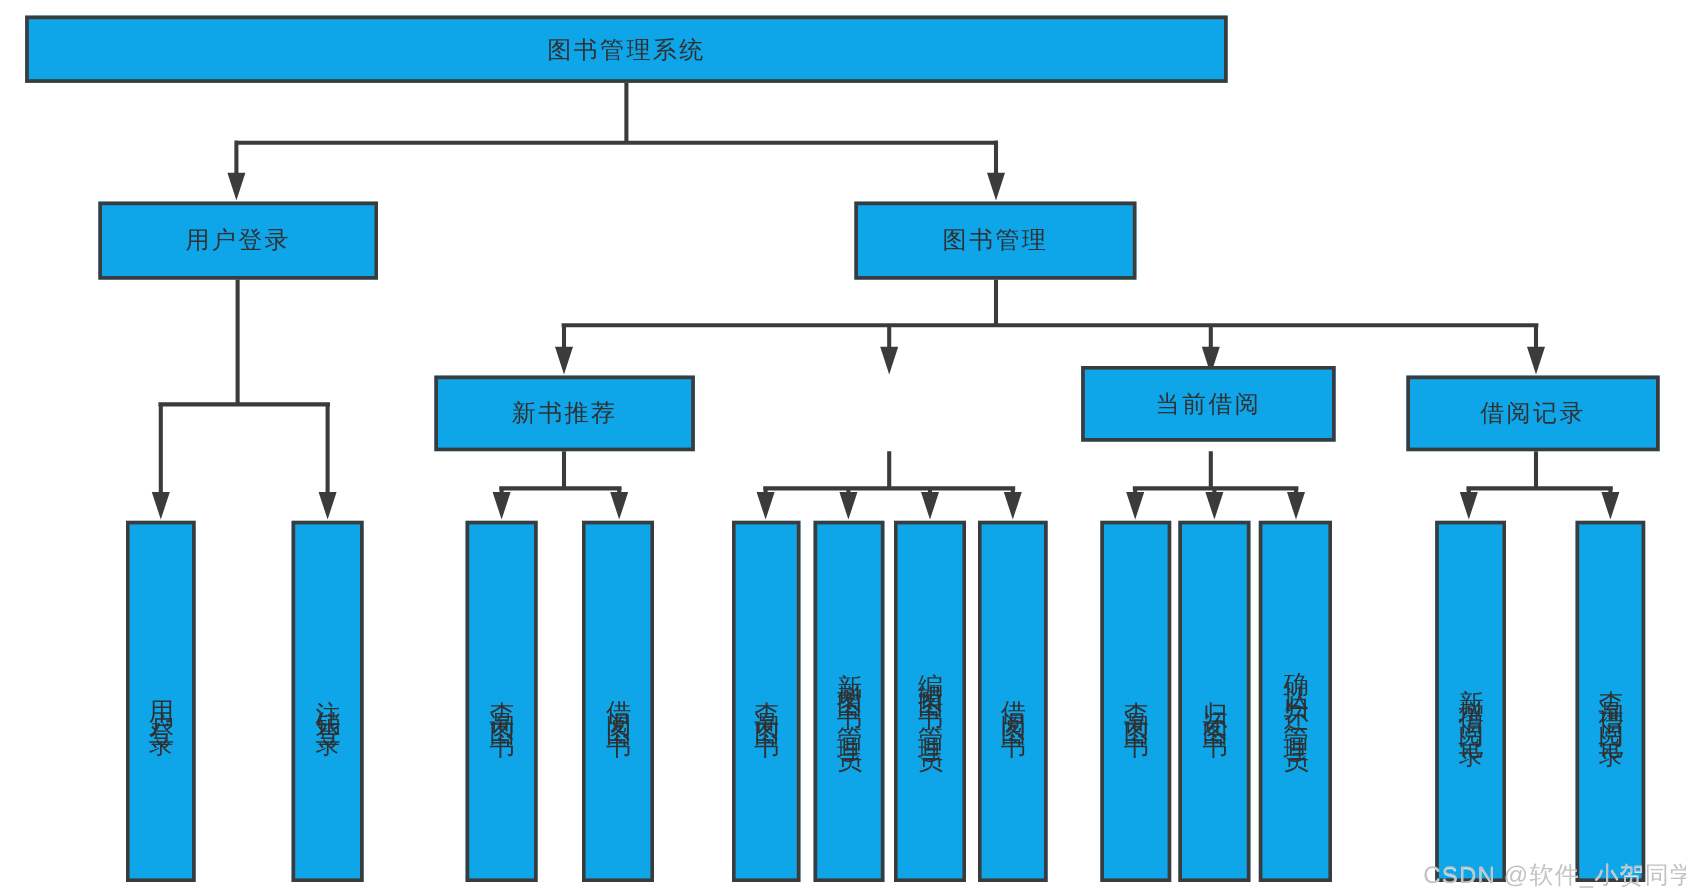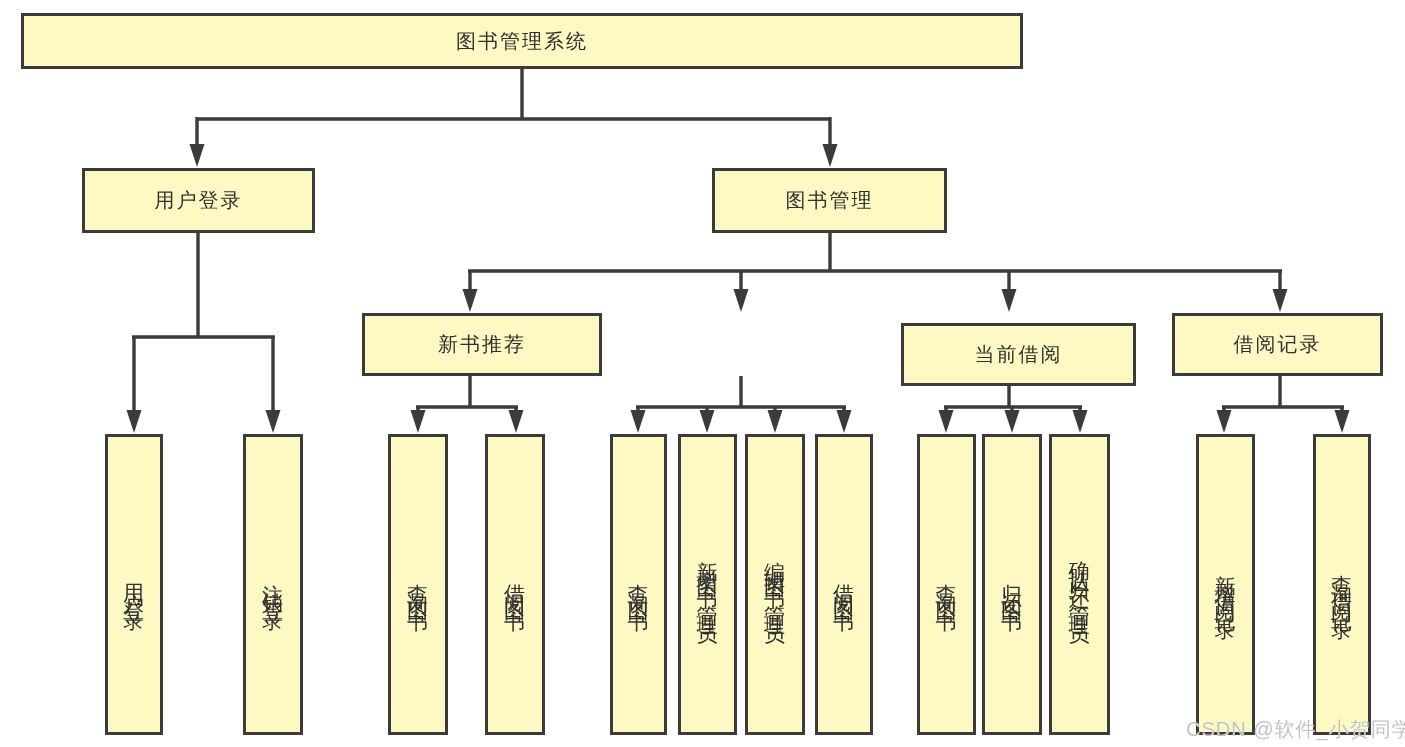--- a/index.html
+++ b/index.html
@@ -4,21 +4,21 @@
 <style>
   html,body{margin:0;padding:0;background:#ffffff;}
   .canvas{
     position:relative;width:1405px;height:747px;background:#ffffff;
     font-family:"Liberation Sans","DejaVu Sans",sans-serif;overflow:hidden;
   }
   .connectors{position:absolute;left:0;top:0;width:1405px;height:747px;}
   .ln{fill:none;stroke:#3b3b3b;stroke-width:3.4;}
   .ar{fill:#3b3b3b;stroke:none;}
   .box{
-    position:absolute;box-sizing:border-box;border:3px solid #3b3b3b;background:#fef9c3;
+    position:absolute;box-sizing:border-box;border:3px solid #3b3b3b;background:#0ea5e9;
     display:flex;align-items:center;justify-content:center;color:#303030;
   }
   .hlabel{font-size:20px;letter-spacing:2px;white-space:nowrap;}
   .vlabel{
     writing-mode:vertical-rl;text-orientation:mixed;
     font-size:21px;letter-spacing:9px;line-height:1;white-space:nowrap;
   }
   .watermark{
     position:absolute;left:1186px;top:716px;font-size:20px;letter-spacing:1px;
     color:#c3c3c3;white-space:nowrap;text-shadow:0 1px 0 rgba(255,255,255,0.8);
@@ -70,24 +70,24 @@
     <span class="hlabel">图书管理系统</span>
   </div>
 
   <div class="box" style="left:82px;top:168px;width:233px;height:65px;">
     <span class="hlabel">用户登录</span>
   </div>
   <div class="box" style="left:712px;top:168px;width:235px;height:65px;justify-content:center;">
     <span class="hlabel">图书管理</span>
   </div>
 
-  <div class="box" style="left:362px;top:313px;width:240px;height:63px;">
+  <div class="box" style="left:362px;top:313px;width:217px;height:63px;">
     <span class="hlabel">新书推荐</span>
   </div>
-  <div class="box" style="left:901px;top:323px;width:235px;height:63px;justify-content:center;">
+  <div class="box" style="left:901px;top:305px;width:212px;height:63px;justify-content:center;">
     <span class="hlabel">当前借阅</span>
   </div>
   <div class="box" style="left:1172px;top:313px;width:211px;height:63px;">
     <span class="hlabel">借阅记录</span>
   </div>
 
   <div class="box" style="left:105px;top:434px;width:58px;height:301px;">
     <span class="vlabel">用户登录</span>
   </div>
   <div class="box" style="left:243px;top:434px;width:60px;height:301px;">

